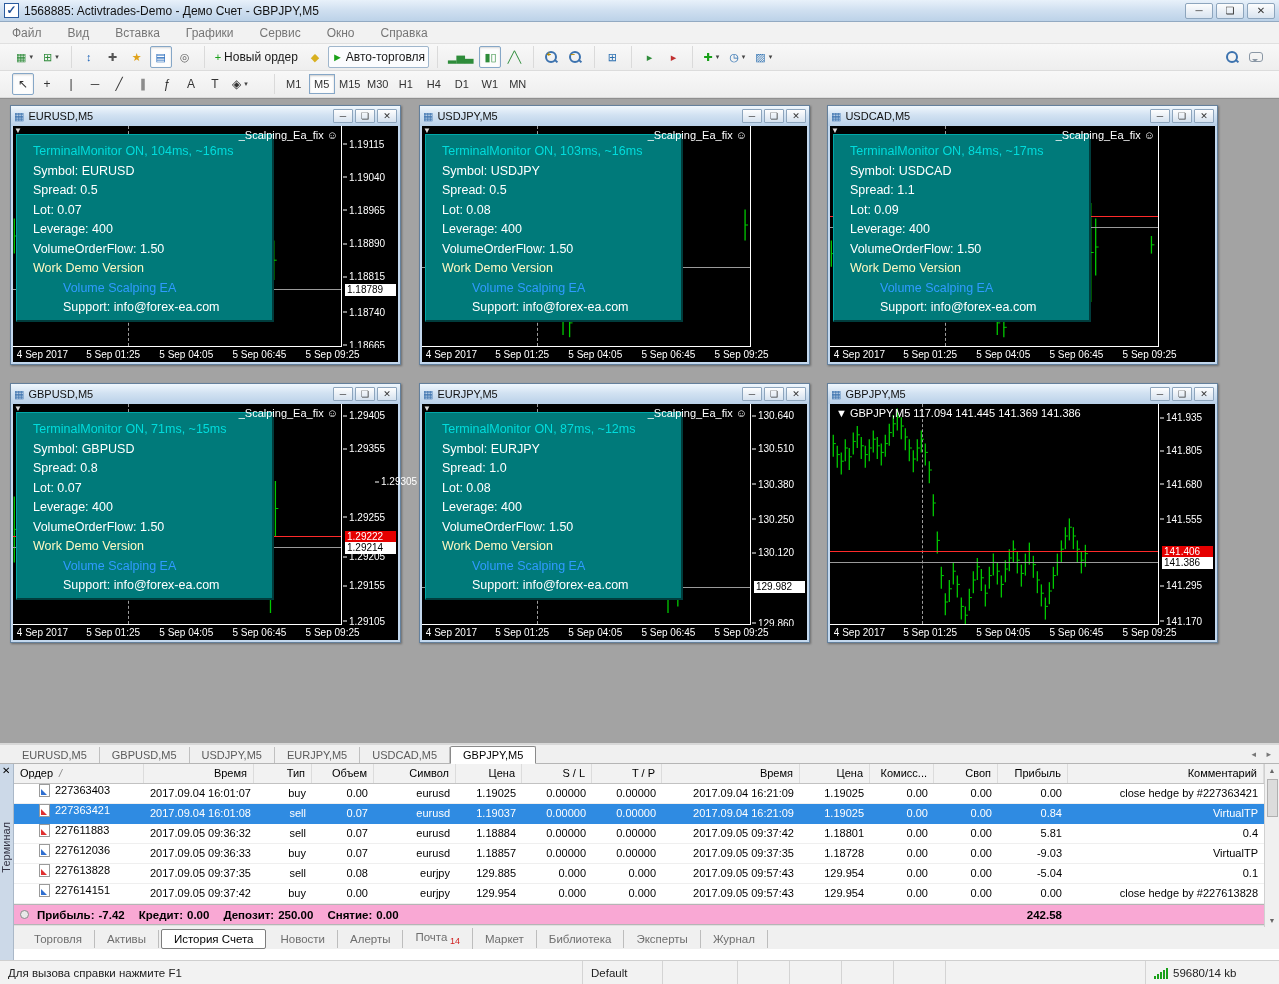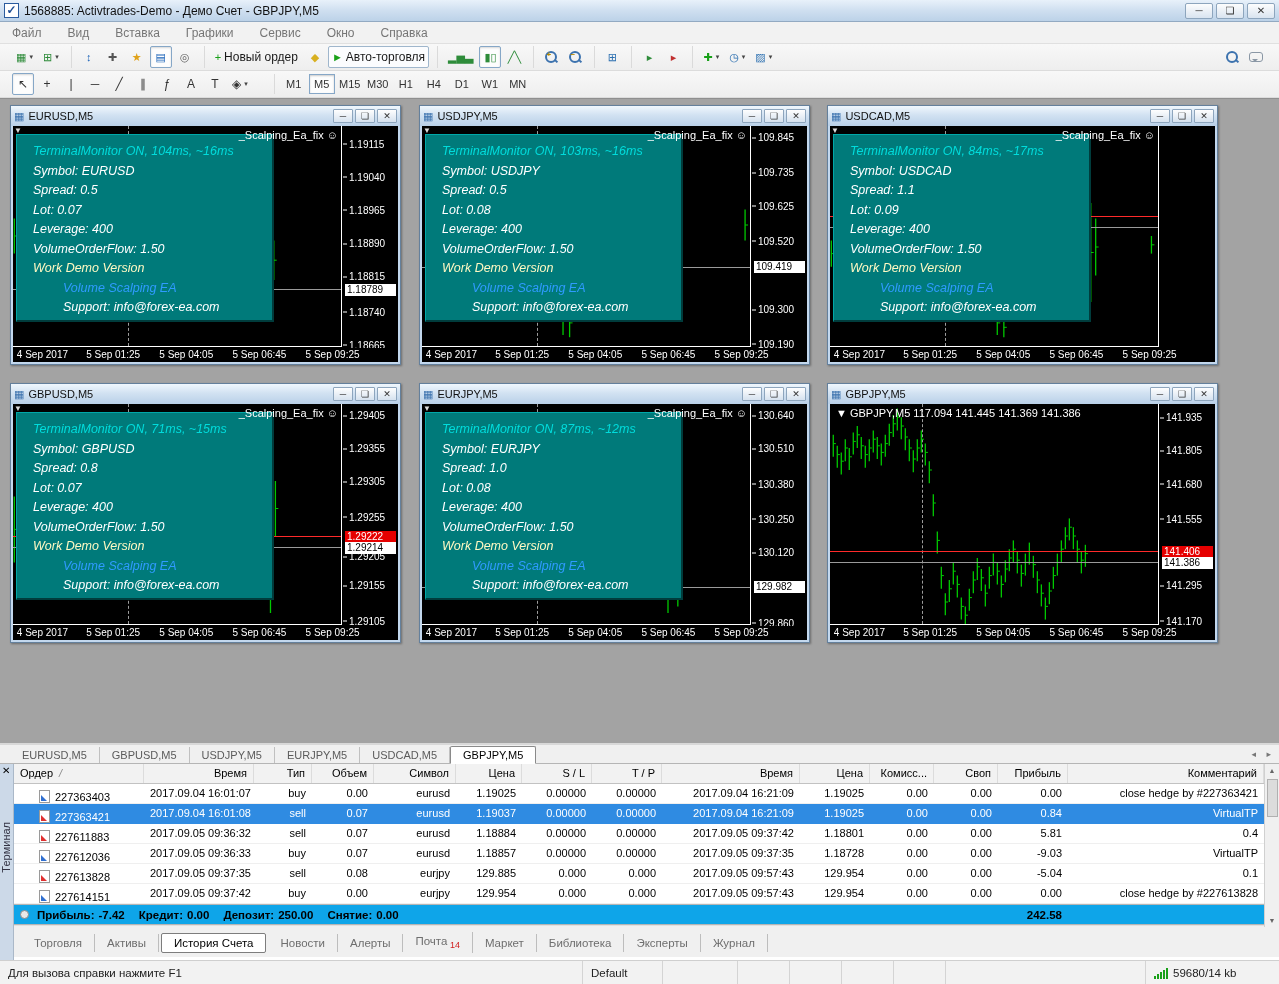--- a/index.html
+++ b/index.html
@@ -46,21 +46,21 @@
   .cwb { width:20px; height:14px; background:linear-gradient(#fefefe,#d6e2ef); border:1px solid #8da5bd; font-size:9px; line-height:12px; text-align:center; color:#333; border-radius:1px; }
   .cw-body { position:relative; height:238px; background:#000; border:2px solid #c3d8ee; border-top:none; }
   .cw-plot { position:absolute; left:0; top:0; right:56px; bottom:15px; border-right:1px solid #fff; border-bottom:1px solid #fff; overflow:hidden; }
   .bars-svg { position:absolute; inset:0; width:100%; height:100%; }
   .plot-marker { position:absolute; left:1px; top:0; color:#dcdcdc; font-size:8px; }
   .vdash { position:absolute; top:0; bottom:0; width:0; border-left:1px dashed #b8b8b8; opacity:.85; }
   .hline { position:absolute; left:0; right:0; height:1px; }
   .hline.bidl { background:#9a9a9a; }
   .hline.askl { background:#ff2a2a; }
   .ea-panel { position:absolute; left:3px; top:8px; width:258px; height:188px; background:#007a7a; border-top:1px solid #00a8a8; border-left:1px solid #00a8a8; border-right:2px solid #003c3c; border-bottom:2px solid #003c3c; padding-top:7px; font-size:12.5px; }
-  .ea-panel div { line-height:19.5px; padding-left:16px; white-space:nowrap;font-style:italic; }
+  .ea-panel div { line-height:19.5px; padding-left:16px; white-space:nowrap; }
   .ea-panel div.ind { padding-left:46px; }
   .pl-cyan{color:#00dcdc} .pl-white{color:#fff} .pl-green{color:#fef9c3} .pl-blue{color:#2f9bff}
   .ea-badge { position:absolute; right:3px; top:3px; color:#fff; font-size:11px; white-space:nowrap; }
   .ohlc { position:absolute; left:6px; top:3px; color:#fff; font-size:11px; white-space:nowrap; }
   .cw-scale { position:absolute; right:0; top:0; width:55px; bottom:15px; background:#000; font-size:10px; color:#fff; }
   .tick { position:absolute; left:6px; transform:translateY(-50%); }
   .tick::before { content:""; position:absolute; left:-6px; top:50%; width:4px; height:1px; background:#fff; }
   .pbox { position:absolute; left:2px; right:2px; transform:translateY(-50%); padding:0 2px; font-size:10px; line-height:12px; }
   .pbox.bid { background:#fff; color:#000; }
   .pbox.ask { background:#e60000; color:#fff; }
@@ -78,30 +78,30 @@
   .term-strip { width:14px; background:#ccd9e8; border-right:1px solid #aab8c8; position:relative; flex:0 0 14px; }
   .term-close { position:absolute; top:2px; left:2px; color:#000; font-size:10px; line-height:10px; }
   .term-vtext { position:absolute; top:58px; left:0px; writing-mode:vertical-rl; transform:rotate(180deg); font-size:11px; color:#334; }
   .term-main { flex:1 1 auto; position:relative; }
   .thead { height:20px; background:#f2f2f2; border-bottom:1px solid #c2c2c2; display:flex; }
   .th { font-size:11px; color:#000; padding:3px 6px 0 6px; border-right:1px solid #dcdcdc; white-space:nowrap; overflow:hidden; }
   .sortmark { color:#888; font-style:italic; margin-left:6px; }
   .trow { height:20px; display:flex; border-bottom:1px solid #efefef; background:#fff; }
   .trow.sel { background:#2f8be2; color:#fff; border-bottom-color:#2f8be2; }
   .td { font-size:11px; padding:3px 6px 0 6px; white-space:nowrap; overflow:hidden; }
-  .td.c0 { display:flex; align-items:flex-end; gap:5px; padding-top:0;padding-left:25px; }
+  .td.c0 { display:flex; align-items:flex-start; gap:5px; padding-top:0;padding-left:25px; }
   .doc { width:11px; height:13px; background:#fff; border:1px solid #9a9a9a; position:relative; flex:0 0 11px; }
   .doc::after { content:""; position:absolute; left:1px; bottom:1px; border:3px solid transparent; }
   .doc.buy::after { border-bottom-color:#2f6fd0; border-left-color:#2f6fd0; }
   .doc.sell::after { border-bottom-color:#e03030; border-left-color:#e03030; }
-  .balance-row { height:21px; background:#0ea5e9; border-top:1px solid #b5b5b5; border-bottom:1px solid #b5b5b5; display:flex; align-items:center; font-weight:bold; font-size:11.5px; color:#000; padding-left:6px; position:relative; }
+  .balance-row { height:21px; background:#f9a8d4; border-top:1px solid #b5b5b5; border-bottom:1px solid #b5b5b5; display:flex; align-items:center; font-weight:bold; font-size:11.5px; color:#000; padding-left:6px; position:relative; }
   .bal-icon { width:9px; height:9px; border:1px solid #8a8a8a; border-radius:50%; background:#e8e8e8; margin-right:8px; }
   .bal-item { margin-right:14px; white-space:nowrap; }
   .bal-total { position:absolute; left:984px; width:70px; text-align:right; padding-right:6px; }
-  .term-tabs { height:32px; display:flex; align-items:center; padding:2px 16px 0 8px; background:#f0f0f0; border-top:1px solid #e0e0e0; }
+  .term-tabs { height:24px; display:flex; align-items:center; padding:2px 16px 0 8px; background:#f0f0f0; border-top:1px solid #e0e0e0; }
   .ttab { padding:3px 12px; color:#6e6e6e; font-size:11.5px; border-right:1px solid #bdbdbd; position:relative; }
   .ttab.active { background:#fff; border:1px solid #7d7d7d; color:#000; border-radius:2px; margin:8px 2px; }
   .ttab sub { color:#d02020; font-size:9px; }
   .term-scroll { position:absolute; right:0; top:0; width:15px; height:163px; background:#f0f0f0; border-left:1px solid #d0d0d0; display:flex; flex-direction:column; align-items:center; font-size:7px; color:#666; }
   .ts-thumb { width:11px; height:38px; background:#dcdcdc; border:1px solid #b0b0b0; margin-top:2px; }
   .term-scroll .arr { padding:3px 0; }
 
   
   .statusbar { flex:0 0 24px; background:#f2f2f2; border-top:1px solid #cfcfcf; display:flex; align-items:stretch; font-size:11.5px; color:#222; }
   .sb-cell { border-right:1px solid #d4d4d4; display:flex; align-items:center; padding:0 8px; white-space:nowrap; }
@@ -377,29 +377,20 @@
               <div class="pl-white">Symbol: USDJPY</div>
               <div class="pl-white">Spread: 0.5</div>
               <div class="pl-white">Lot: 0.08</div>
               <div class="pl-white">Leverage: 400</div>
               <div class="pl-white">VolumeOrderFlow: 1.50</div>
               <div class="pl-green">Work Demo Version</div>
               <div class="pl-blue ind">Volume Scalping EA</div>
               <div class="pl-white ind">Support: info@forex-ea.com</div>
             </div>
             <span class="ea-badge"><span>_Scalping_Ea_fix</span><span> ☺</span></span>
-          </div>
-          <div class="cw-scale">
-            <span class="tick" style="top: 5%;">109.845</span>
-            <span class="tick" style="top: 21%;">109.735</span>
-            <span class="tick" style="top: 36%;">109.625</span>
-            <span class="tick" style="top: 52%;">109.520</span>
-            <span class="tick" style="top: 83%;">109.300</span>
-            <span class="tick" style="top: 98.5%;">109.190</span>
-            <span class="pbox bid" style="top: 64%;">109.419</span>
           </div>
           <div class="cw-time">
             <span class="tlabel" style="left: 1%;">4 Sep 2017</span>
             <span class="tlabel" style="left: 19%;">5 Sep 01:25</span>
             <span class="tlabel" style="left: 38%;">5 Sep 04:05</span>
             <span class="tlabel" style="left: 57%;">5 Sep 06:45</span>
             <span class="tlabel" style="left: 76%;">5 Sep 09:25</span>
           </div>
         </div>
       </div>
@@ -494,21 +485,21 @@
               <div class="pl-white">VolumeOrderFlow: 1.50</div>
               <div class="pl-green">Work Demo Version</div>
               <div class="pl-blue ind">Volume Scalping EA</div>
               <div class="pl-white ind">Support: info@forex-ea.com</div>
             </div>
             <span class="ea-badge"><span>_Scalping_Ea_fix</span><span> ☺</span></span>
           </div>
           <div class="cw-scale">
             <span class="tick" style="top: 5%;">1.29405</span>
             <span class="tick" style="top: 20%;">1.29355</span>
-            <span class="tick" style="top: 35%;">1.29305</span>
+            <span class="tick" style="top: 35%; margin-left: 32px;">1.29305</span>
             <span class="tick" style="top: 51%;">1.29255</span>
             <span class="tick" style="top: 69%;">1.29205</span>
             <span class="tick" style="top: 82%;">1.29155</span>
             <span class="tick" style="top: 98%;">1.29105</span>
             <span class="pbox ask" style="top: 60%;">1.29222</span>
             <span class="pbox bid" style="top: 65%;">1.29214</span>
           </div>
           <div class="cw-time">
             <span class="tlabel" style="left: 1%;">4 Sep 2017</span>
             <span class="tlabel" style="left: 19%;">5 Sep 01:25</span>

